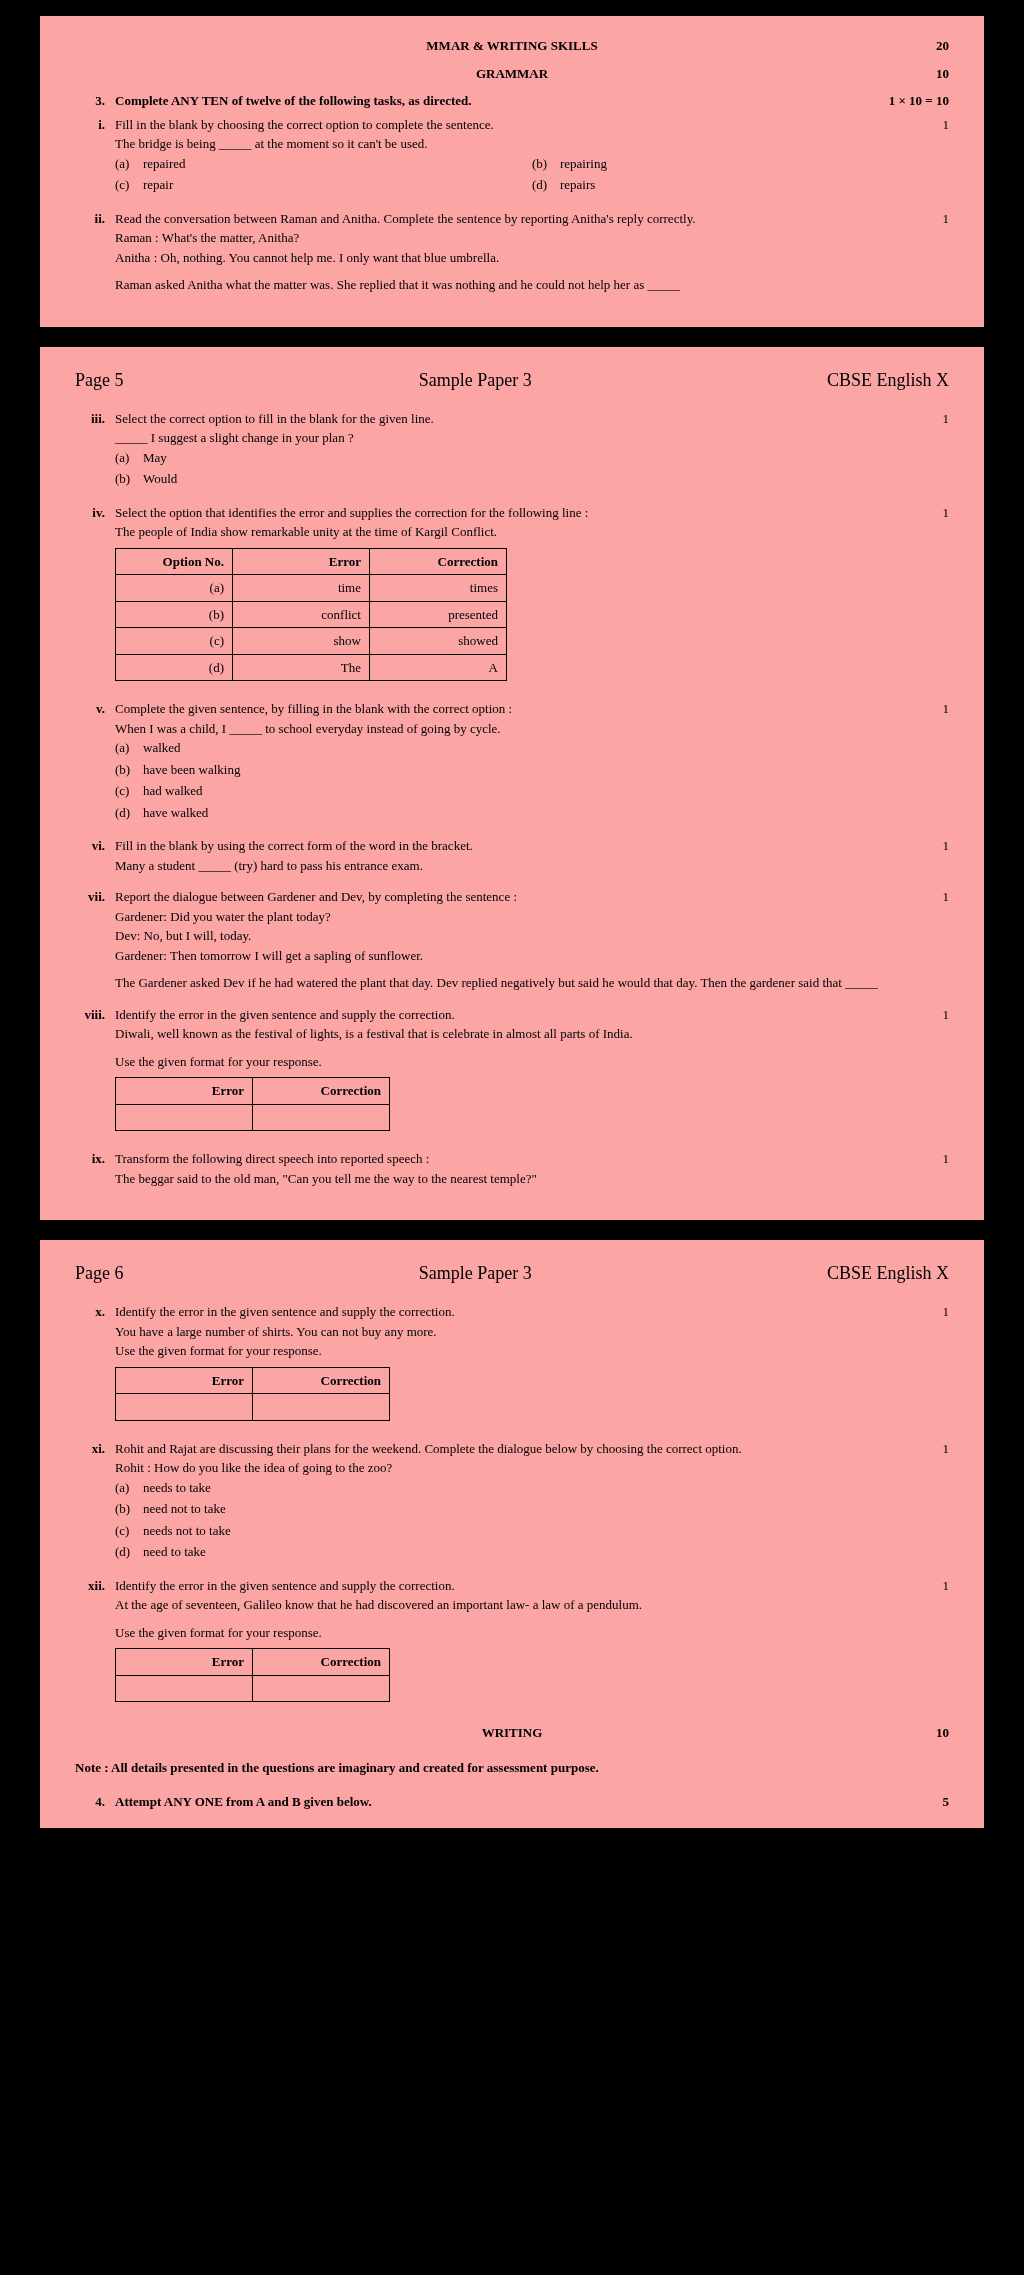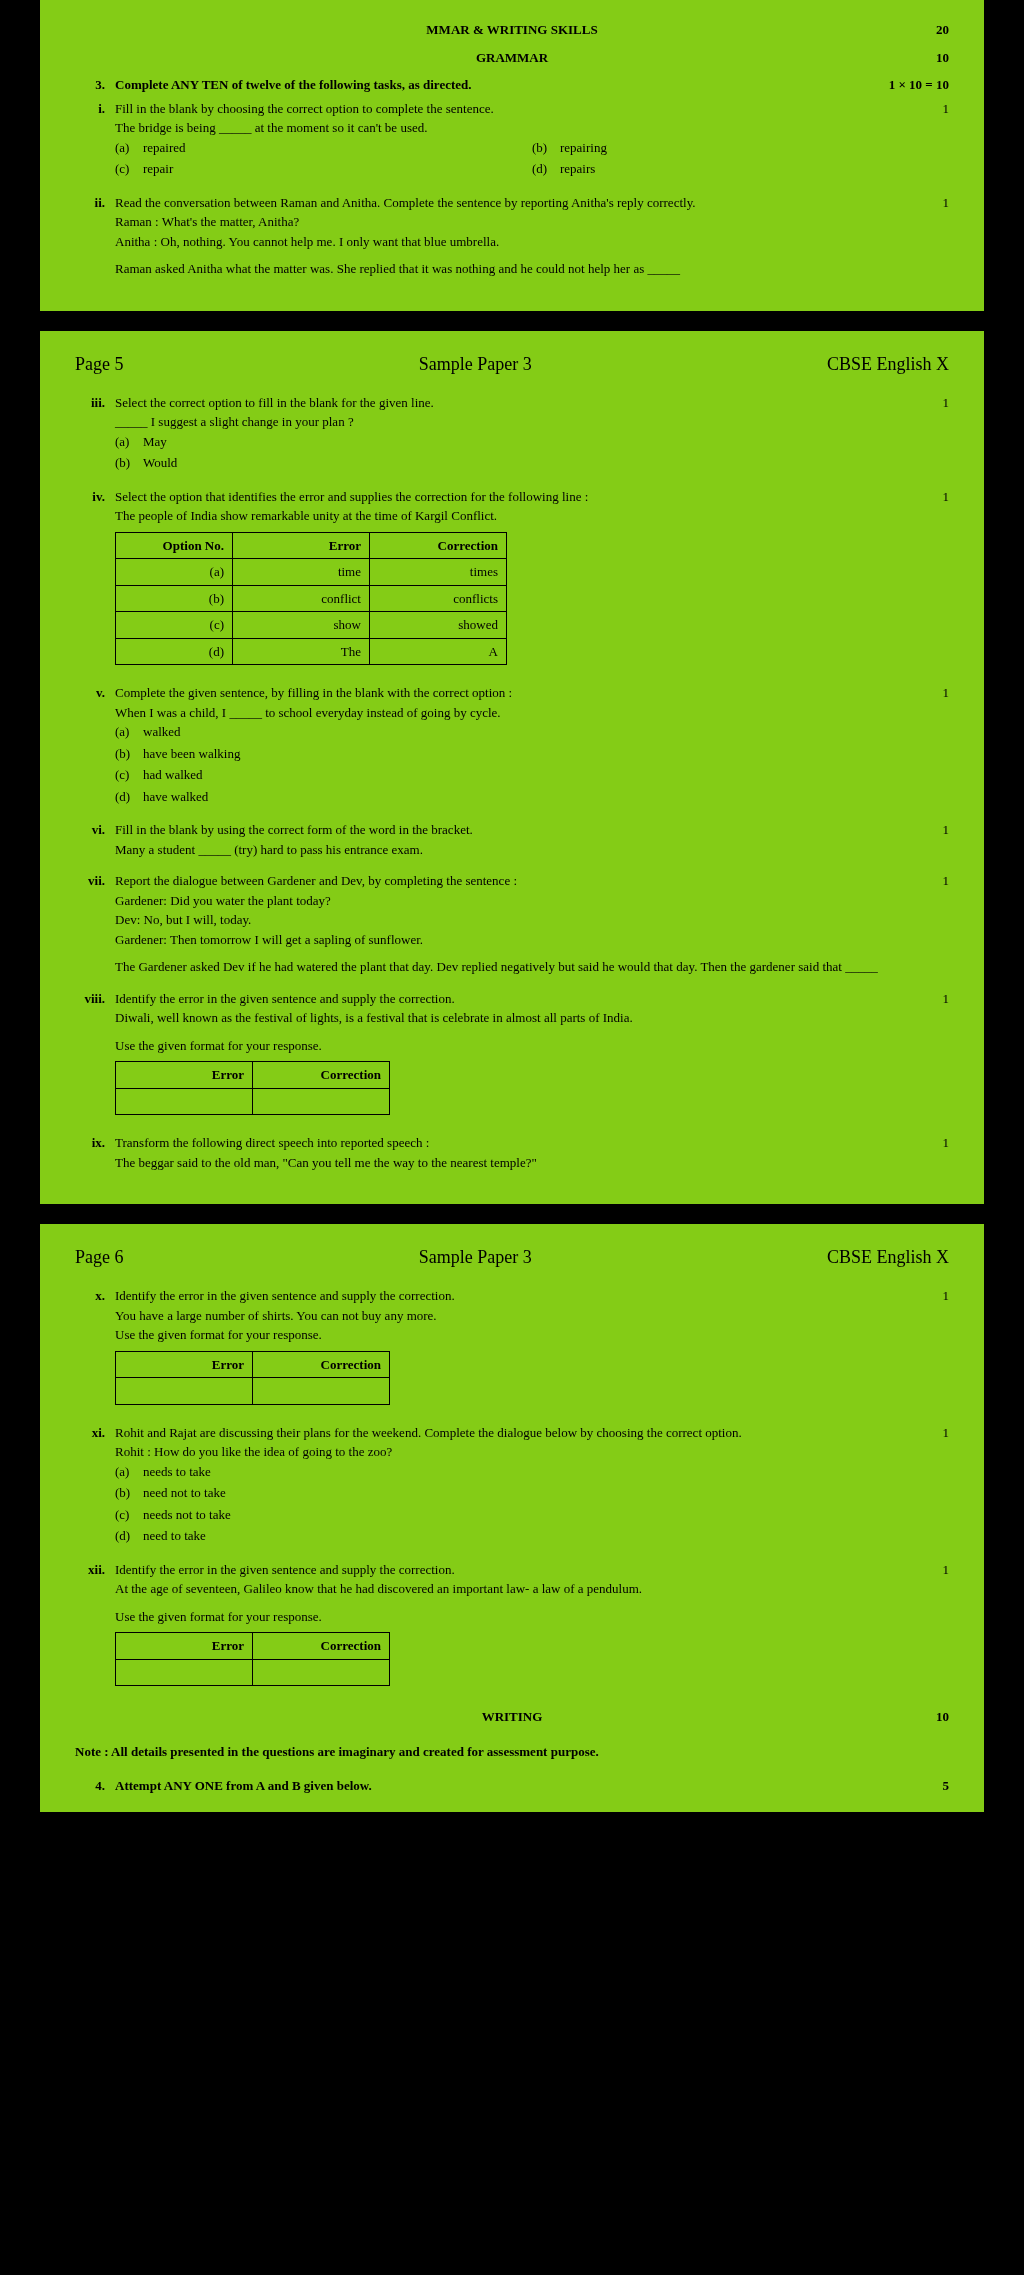--- a/index.html
+++ b/index.html
@@ -1,16 +1,16 @@
 <!DOCTYPE html>
 <html><head>
 <meta charset="utf-8">
 <style>
 body{margin:0;background:#000;font-family:Georgia,'Times New Roman',serif;font-size:13px;color:#000;line-height:1.5}
-.page{background:#84cc16;margin:0 40px 20px 40px;padding:20px 35px;box-sizing:border-box}
+.page{background:#fca5a5;margin:16px 40px 20px 40px;padding:20px 35px;box-sizing:border-box}
 .header-row{display:flex;justify-content:space-between;align-items:center;margin-bottom:8px}
 .header-row.center{justify-content:center;position:relative}
 .header-row.center .right{position:absolute;right:0}
 .bold{font-weight:bold}
 .question{display:flex;margin-bottom:12px}
 .q-num{flex:0 0 30px;font-weight:bold;text-align:right;padding-right:10px}
 .q-body{flex:1;position:relative}
 .q-marks{position:absolute;right:0;top:0}
 .opt{margin-right:30px;margin-bottom:2px}
 .opt-label{display:inline-block;width:28px}
@@ -107,21 +107,21 @@
               <td class="bold" style="width:120px">Correction</td>
             </tr>
 <tr>
               <td>(a)</td>
               <td>time</td>
               <td>times</td>
             </tr>
 <tr>
               <td>(b)</td>
               <td>conflict</td>
-              <td>conflicts</td>
+              <td>presented</td>
             </tr>
 <tr>
               <td>(c)</td>
               <td>show</td>
               <td>showed</td>
             </tr>
 <tr>
               <td>(d)</td>
               <td>The</td>
               <td>A</td>

